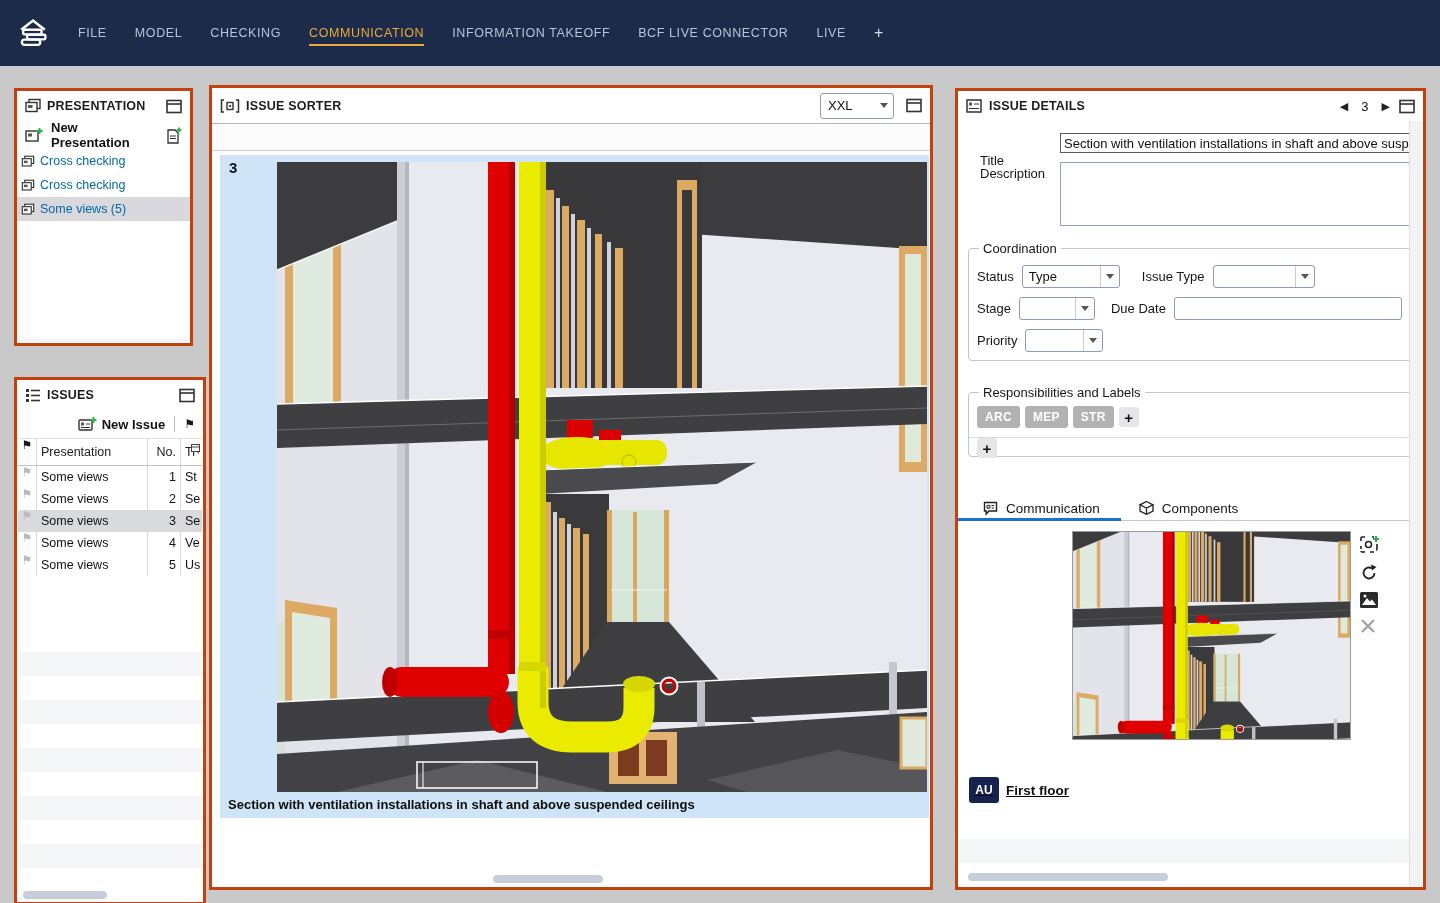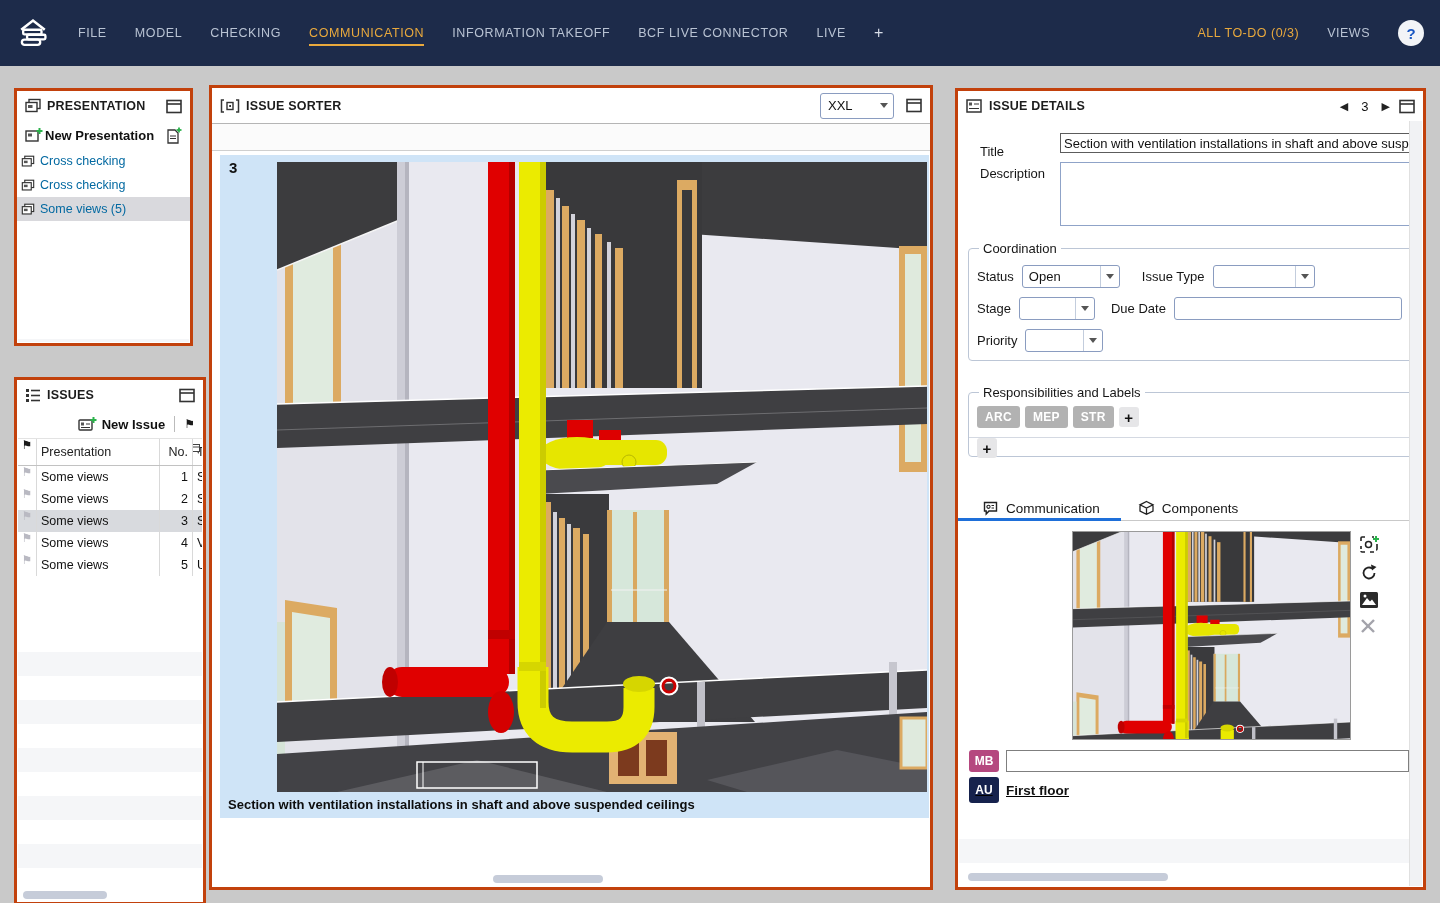--- a/index.html
+++ b/index.html
@@ -16,21 +16,21 @@
   .todo{color:#e9a93d;font-size:12.5px;letter-spacing:.5px;}
   .views{color:#b9c3d3;font-size:12.5px;letter-spacing:.5px;}
   .help-btn{width:26px;height:26px;border-radius:50%;background:#f2f4f7;color:#1a57c2;font-weight:bold;font-size:15px;display:flex;align-items:center;justify-content:center;}
 
   
   .panel{position:absolute;background:#fff;border:3px solid #c2410c;box-sizing:border-box;}
   .panel-header{height:30px;display:flex;align-items:center;padding:0 8px;gap:6px;}
   .panel-title{font-size:12.5px;font-weight:bold;color:#1c1c1c;letter-spacing:.2px;}
   .spacer{flex:1;}
   .winicon{flex:0 0 auto;display:flex;}
-  .toolbar-row{height:28px;display:flex;align-items:center;padding:0 8px;gap:2px;font-size:13px;color:#111;}
+  .toolbar-row{height:28px;display:flex;align-items:center;padding:0 8px;gap:8px;font-size:13px;color:#111;}
   .stripes{background:repeating-linear-gradient(180deg,#ffffff 0 24px,#f5f6f8 24px 48px);}
   .hscroll{position:absolute;height:8px;border-radius:4px;background:#c6ccd9;}
 
   
   .p-pres{left:14px;top:88px;width:179px;height:258px;}
   .pres-row{height:24px;display:flex;align-items:center;gap:5px;padding:0 4px;font-size:12.5px;color:#0369a1;}
   .pres-row.selected{background:#d9d9dd;}
   .pres-fill{position:absolute;left:1px;right:1px;bottom:1px;top:224px;}
 
   
@@ -38,21 +38,21 @@
   .issues-toolbar{justify-content:flex-end;gap:5px;}
   .tb-divider{width:1px;height:16px;background:#bbb;margin:0 4px;}
   .flag{font-size:12px;line-height:1;}
   .flag.dark{color:#1a1a1a;}
   .flag.gray{color:#b9b9c2;}
   .itable{position:absolute;left:1px;right:1px;top:58px;bottom:14px;font-size:12.5px;color:#111;}
   .irow{display:flex;height:22px;line-height:22px;}
   .irow.head{height:26px;line-height:26px;border-bottom:1px solid #c2c2c2;border-top:1px solid #e3e3e3;color:#222;}
   .c-flag{width:18px;text-align:center;flex:0 0 auto;}
   .c-pres{width:106px;padding-left:4px;border-left:1px solid #d9d9d9;flex:0 0 auto;overflow:hidden;white-space:nowrap;}
-  .c-no{width:28px;padding-right:4px;text-align:right;border-left:1px solid #d9d9d9;flex:0 0 auto;margin-left:12px;}
+  .c-no{width:28px;padding-right:4px;text-align:right;border-left:1px solid #d9d9d9;flex:0 0 auto;}
   .c-title{flex:1;padding-left:4px;border-left:1px solid #d9d9d9;overflow:hidden;white-space:nowrap;position:relative;}
   .irow.selected{background:#d8dade;}
   .issues-fill{position:absolute;left:1px;right:1px;top:248px;bottom:14px;}
 
   
   .p-sorter{left:209px;top:85px;width:724px;height:805px;}
   .sorter-header{height:35px;border-bottom:1px solid #b5b5b5;}
   .subrow{height:26px;background:#fbfbfb;border-bottom:1px solid #cfcfcf;}
   .size-select{width:72px;height:24px;border:1px solid #8a9cc0;border-radius:3px;background:#fff;display:flex;align-items:center;font-size:13px;color:#111;margin-right:6px;}
   .size-select .val{flex:1;padding-left:7px;}
@@ -223,25 +223,20 @@
     <nav class="menu">
       <span class="menu-item">FILE</span>
       <span class="menu-item">MODEL</span>
       <span class="menu-item">CHECKING</span>
       <span class="menu-item active">COMMUNICATION</span>
       <span class="menu-item">INFORMATION TAKEOFF</span>
       <span class="menu-item">BCF LIVE CONNECTOR</span>
       <span class="menu-item">LIVE</span>
       <span class="menu-item plus">+</span>
     </nav>
-    <div class="topbar-right">
-      <span class="todo">ALL TO-DO (0/3)</span>
-      <span class="views">VIEWS</span>
-      <span class="help-btn">?</span>
-    </div>
   </div>
 
   <div class="panel p-pres">
     <div class="panel-header">
       <span class="icon">
         <svg width="16" height="16" viewBox="0 0 16 16">
             <rect x="4" y="1.5" width="11" height="9" fill="#fff" stroke="#333" stroke-width="1.4"></rect>
             <rect x="1" y="4.5" width="11" height="9" fill="#fff" stroke="#333" stroke-width="1.4"></rect>
             <rect x="3" y="7" width="4.5" height="3" fill="#555"></rect>
           </svg>
@@ -444,32 +439,32 @@
       <span class="nav-arrow">◀</span>
       <span class="nav-num">3</span>
       <span class="nav-arrow">▶</span>
       <span class="winicon icon">
           <svg width="16" height="15" viewBox="0 0 16 15">
             <use href="#winicon-g"></use>
           </svg>
         </span>
     </div>
 
-    <span class="fl" style="left:22px;top:53px;">Title</span>
+    <span class="fl" style="left:22px;top:62px;">Title</span>
     <input class="field-input" style="left: 102px; top: 42px; width: 353px;" value="Section with ventilation installations in shaft and above suspended ceilings">
 
     <span class="fl" style="left:22px;top:75px;">Description</span>
     <textarea class="desc-area" style="left: 102px; top: 71px; width: 353px; height: 64px;"></textarea>
 
     <fieldset class="grp" style="left:10px;top:150px;width:430px;height:118px;">
       <legend>Coordination</legend>
       <div class="grp-row">
         <span>Status</span>
         <span class="sel" style="width:98px;">
-          <span class="val">Open</span>
+          <span class="val">Type</span>
           <span class="chev"></span>
         </span>
         <span style="margin-left:14px;">Issue Type</span>
         <span class="sel" style="width:102px;">
           <span class="val"></span>
           <span class="chev"></span>
         </span>
       </div>
       <div class="grp-row">
         <span>Stage</span>
@@ -554,24 +549,20 @@
           </svg>
       </span>
       <span class="icon">
         <svg width="18" height="18" viewBox="0 0 18 18">
             <line x1="3" y1="3" x2="15" y2="15" stroke="#a3a3ab" stroke-width="2.4"></line>
             <line x1="15" y1="3" x2="3" y2="15" stroke="#a3a3ab" stroke-width="2.4"></line>
           </svg>
       </span>
     </div>
 
-    <div class="comment-row" style="top:659px;">
-      <span class="avatar mb">MB</span>
-      <input class="comment-input" style="">
-    </div>
     <div class="comment-row" style="top:686px;text-decoration:underline;">
       <span class="avatar au">AU</span>
       <span class="comment-text">First floor</span>
     </div>
 
     <div class="details-fill stripes"></div>
     <div class="hscroll" style="left:10px;bottom:6px;width:200px;"></div>
     <div class="vtrack"></div>
   </div>
 

